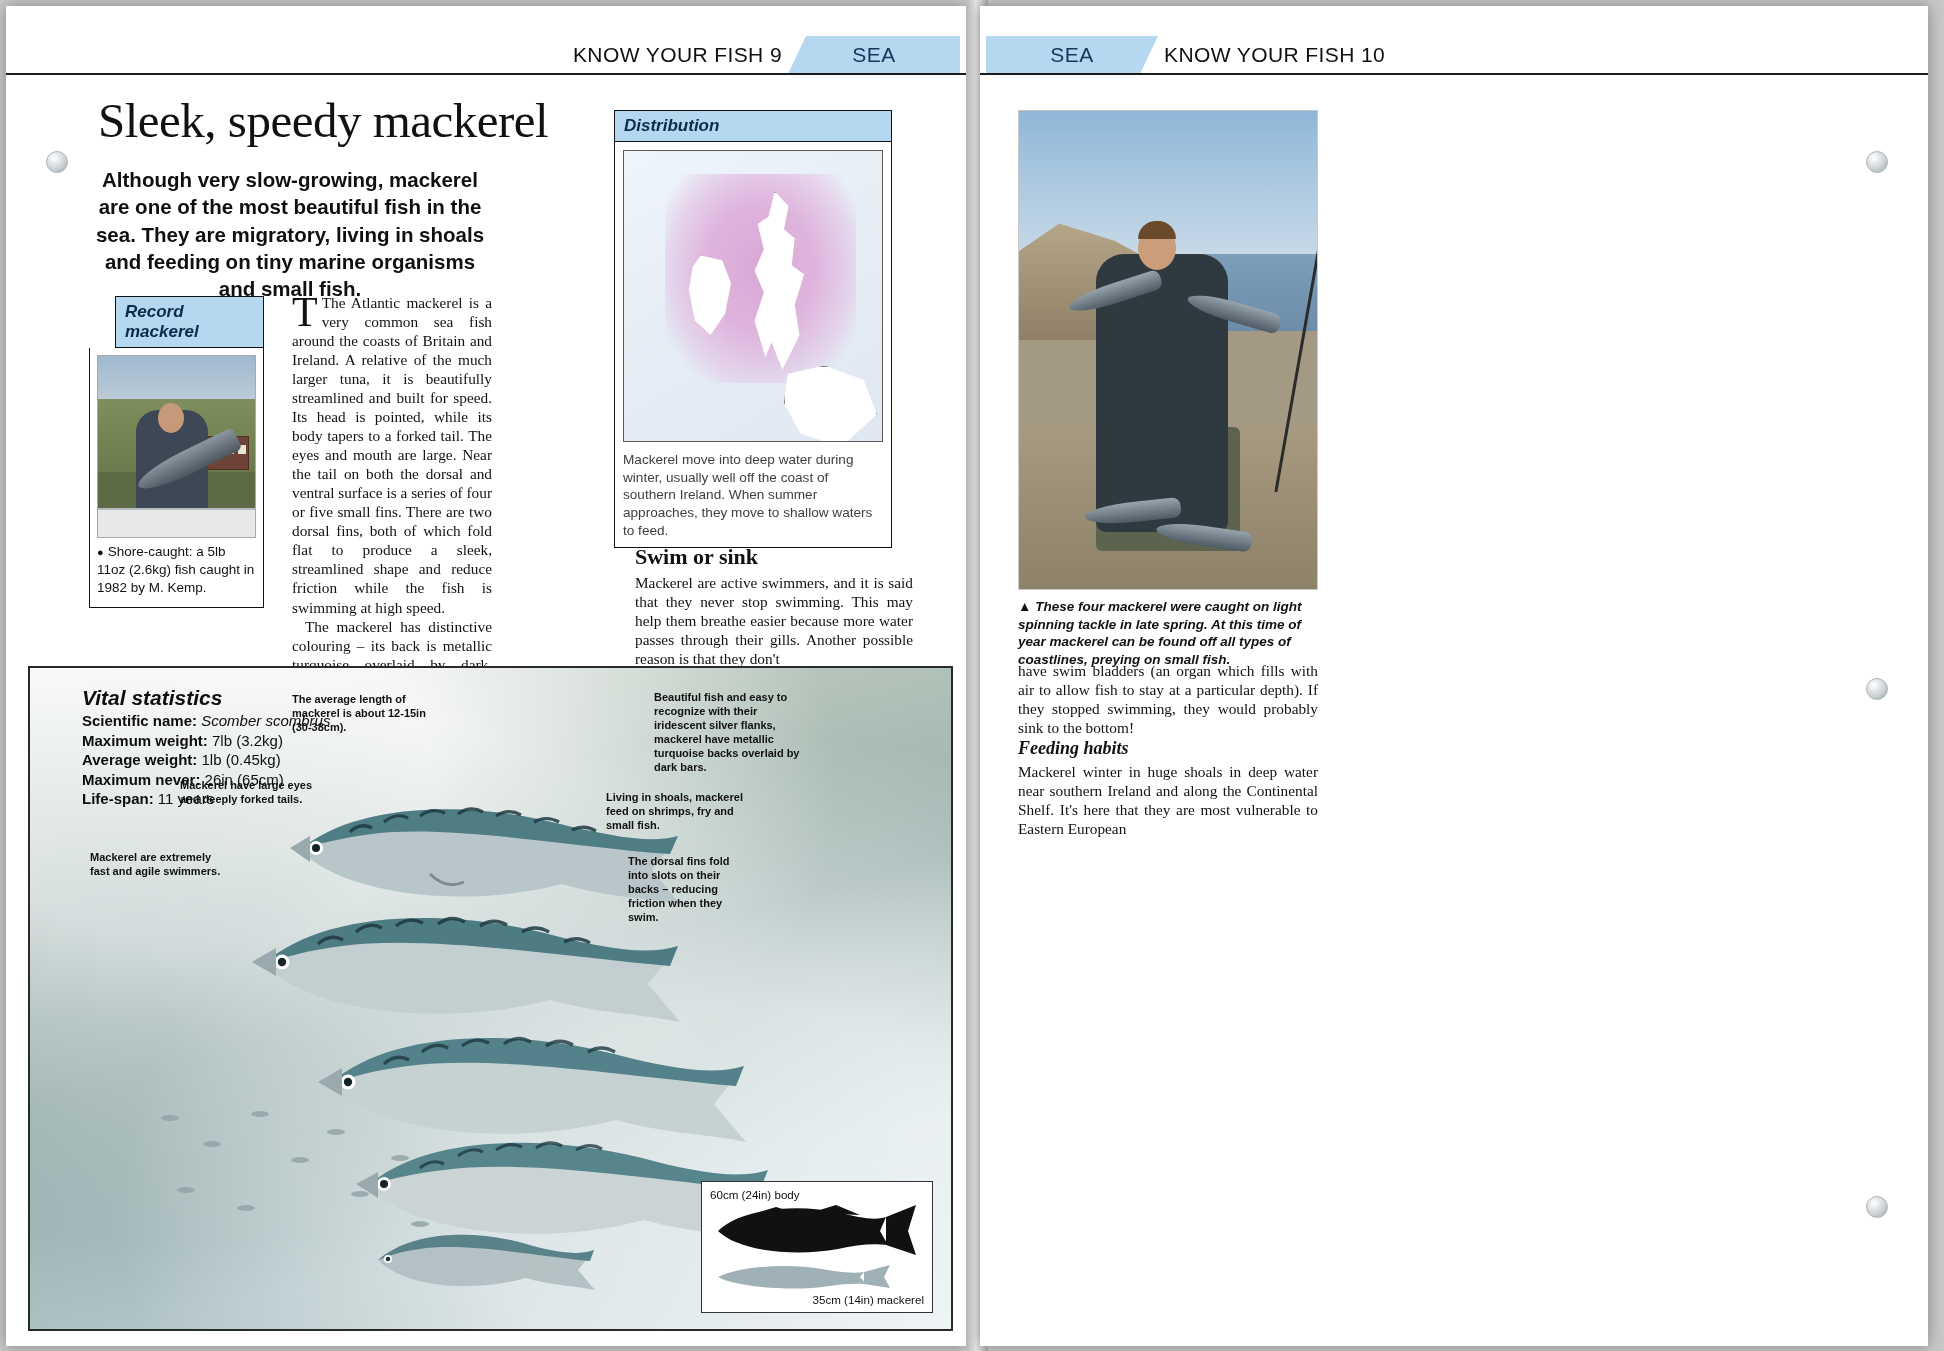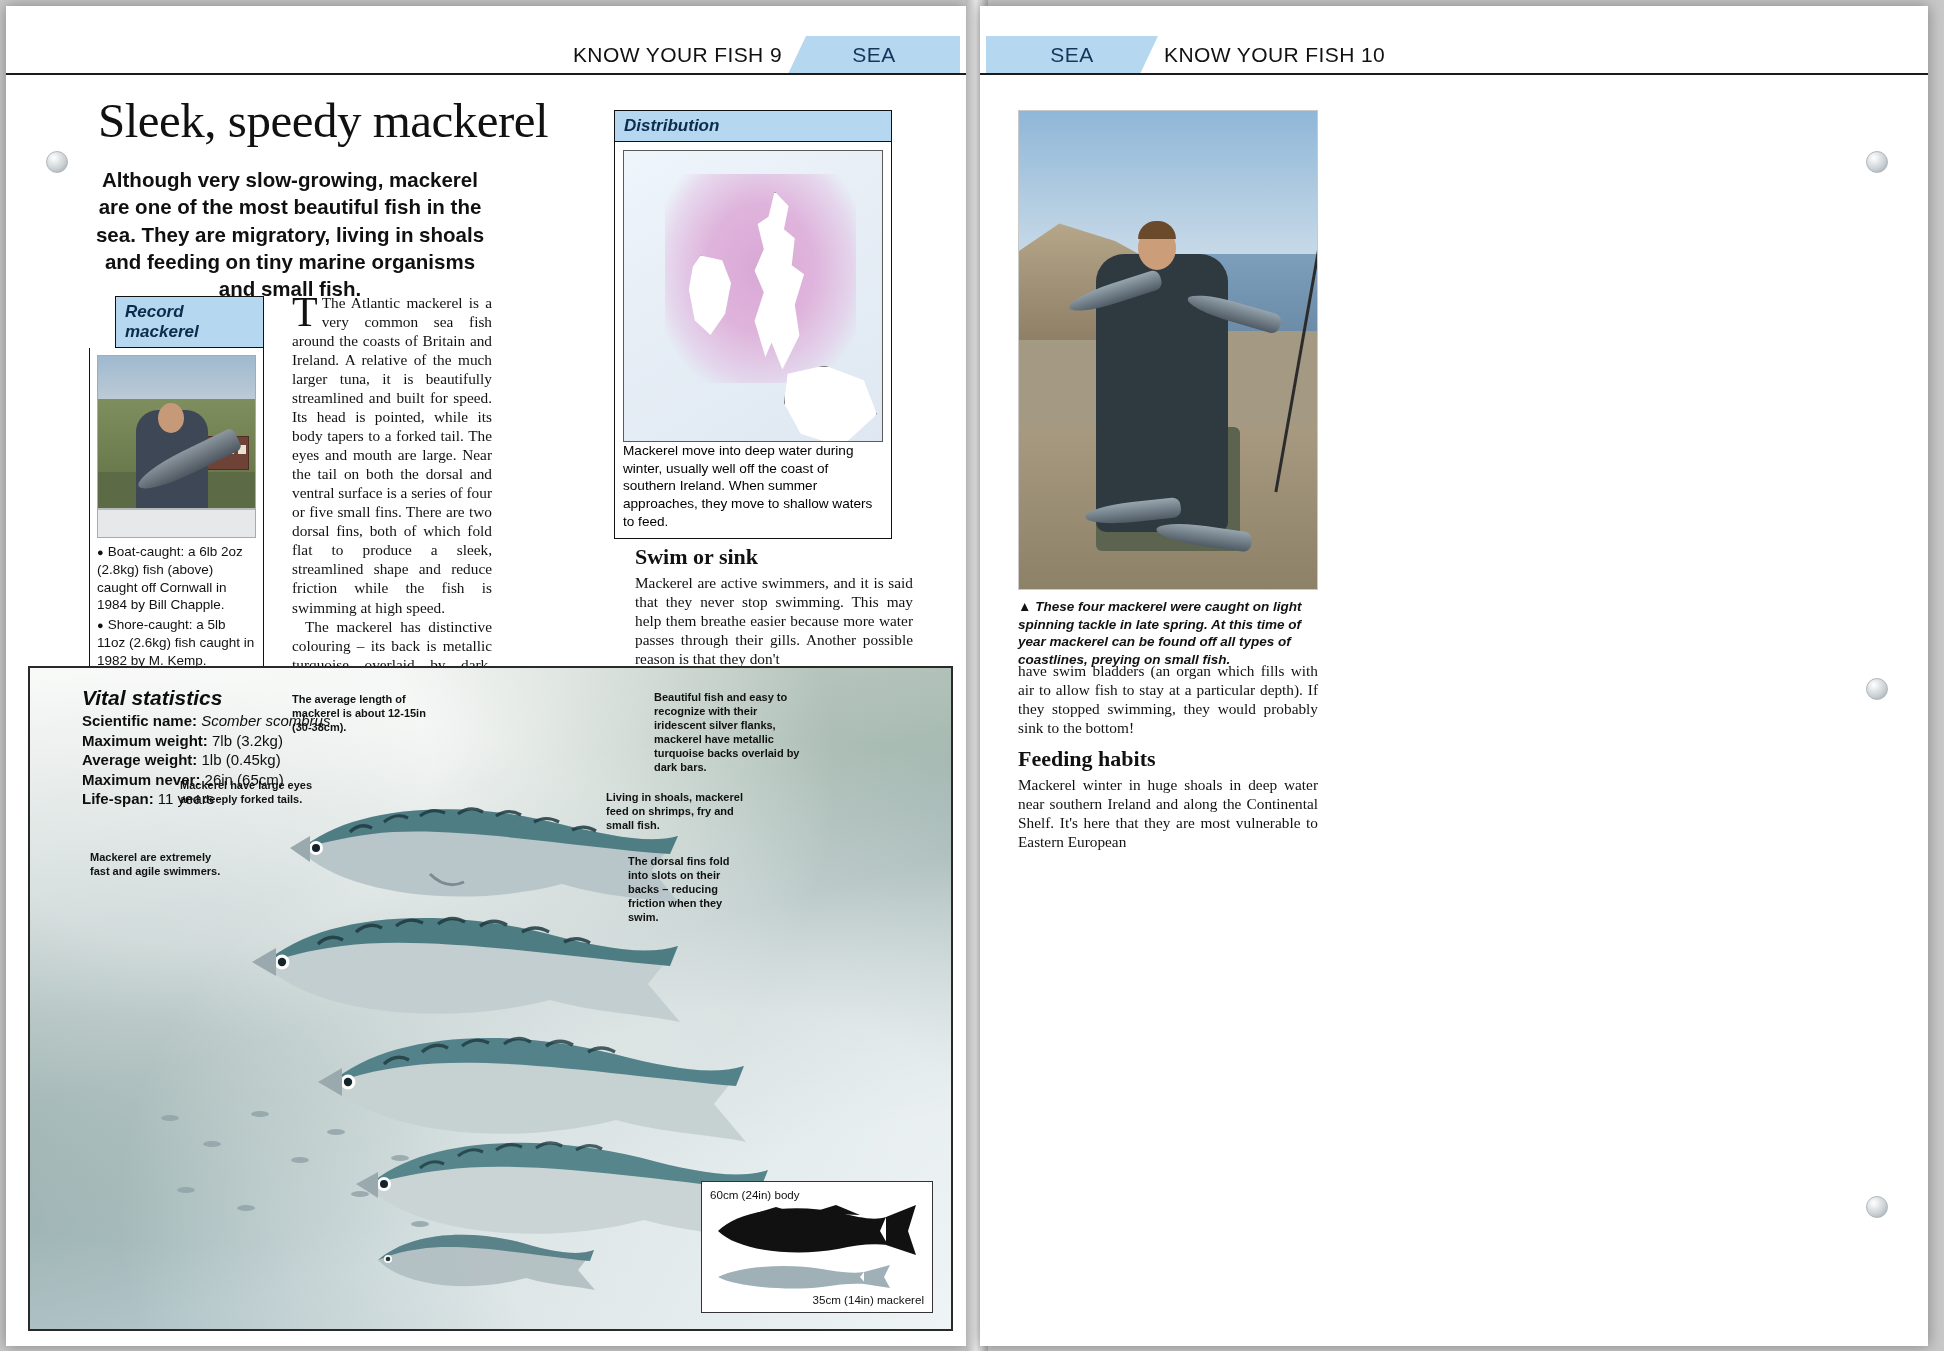--- a/index.html
+++ b/index.html
@@ -128,21 +128,21 @@
   .map .isleIE {
     position:absolute; left:24%; top:36%; width:19%; height:28%;
     background:#fff; border:1px solid #7d7d7d;
     clip-path:polygon(30% 0,74% 6%,92% 34%,80% 72%,50% 98%,18% 80%,6% 42%,14% 14%);
   }
   .map .france {
     position:absolute; left:62%; top:74%; width:36%; height:28%;
     background:#fff; border:1px solid #7d7d7d;
     clip-path:polygon(4% 10%,44% 0,86% 18%,100% 60%,62% 100%,18% 84%,0 46%);
   }
-  .dcap { font-size:13.6px; line-height:1.3; padding-top:0; color:#000000; }
+  .dcap { font-size:13.6px; line-height:1.3; padding-top:9px; color:#404040; }
 
   .swim { position:absolute; left:629px; top:538px; width:278px; }
   .swim h3 {
     font-family:"Liberation Serif", serif; font-size:22px; margin-bottom:3px; color:#111;
   }
   .swim p {
     font-family:"Liberation Serif", serif; font-size:15.3px; line-height:1.25;
     text-align:justify; color:#111;
   }
 
@@ -218,21 +218,21 @@
     font-size:13.5px; font-weight:bold; font-style:italic; line-height:1.3; color:#111;
   }
   .photocap .tri { font-style:normal; }
 
   .rcol {
     position:absolute; font-family:"Liberation Serif", serif;
     font-size:15.3px; line-height:1.245; text-align:justify; color:#111;
   }
   .rcol p { text-indent:13px; }
   .rcol p.first { text-indent:0; }
-  .rcol h3 { font-size:22px; margin:8px 0 2px; text-indent:0; }
+  .rcol h3 { font-size:18px; margin:0 0 2px; text-indent:0;font-style:italic; }
 
   .col1 { left:38px; top:655px; width:300px; }
   .shoal{position:absolute;z-index:4;}
 </style>
 </head>
 <body>
 
 <div class="spread">
 
   <div class="page left">
@@ -260,21 +260,20 @@
               <i style="left:6px"></i>
               <i style="left:22px"></i>
               <i style="left:34px"></i>
             </div>
           <div class="person"></div>
             <div class="head"></div>
             <div class="fish"></div>
           <div class="boat"></div>
         </div>
         <div class="rbullets">
-          <div class="bul">Boat-caught: a 6lb 2oz (2.8kg) fish (above) caught off Cornwall in 1984 by Bill Chapple.</div>
           <div class="bul">Shore-caught: a 5lb 11oz (2.6kg) fish caught in 1982 by M. Kemp.</div>
         </div>
       </div>
     </div>
 
     <div class="maincol">
       <p class="first"><span class="dropcap">T</span><span>The Atlantic mackerel is a very common sea fish around the coasts of Britain and Ireland. A relative of the much larger tuna, it is beautifully streamlined and built for speed. Its head is pointed, while its body tapers to a forked tail. The eyes and mouth are large. Near the tail on both the dorsal and ventral surface is a series of four or five small fins. There are two dorsal fins, both of which fold flat to produce a sleek, streamlined shape and reduce friction while the fish is swimming at high speed.</span></p>
       <p>The mackerel has distinctive colouring – its back is metallic turquoise overlaid by dark, wavy bars. After the fish dies, the colour fades rapidly to dull grey-blue. The flanks are iridescent silver with rainbow tints of pink, gold, purple and blue. The overall colour provides ideal camouflage in the open sea, helping the fish to avoid the attentions of predators.</p>
     </div>
 

